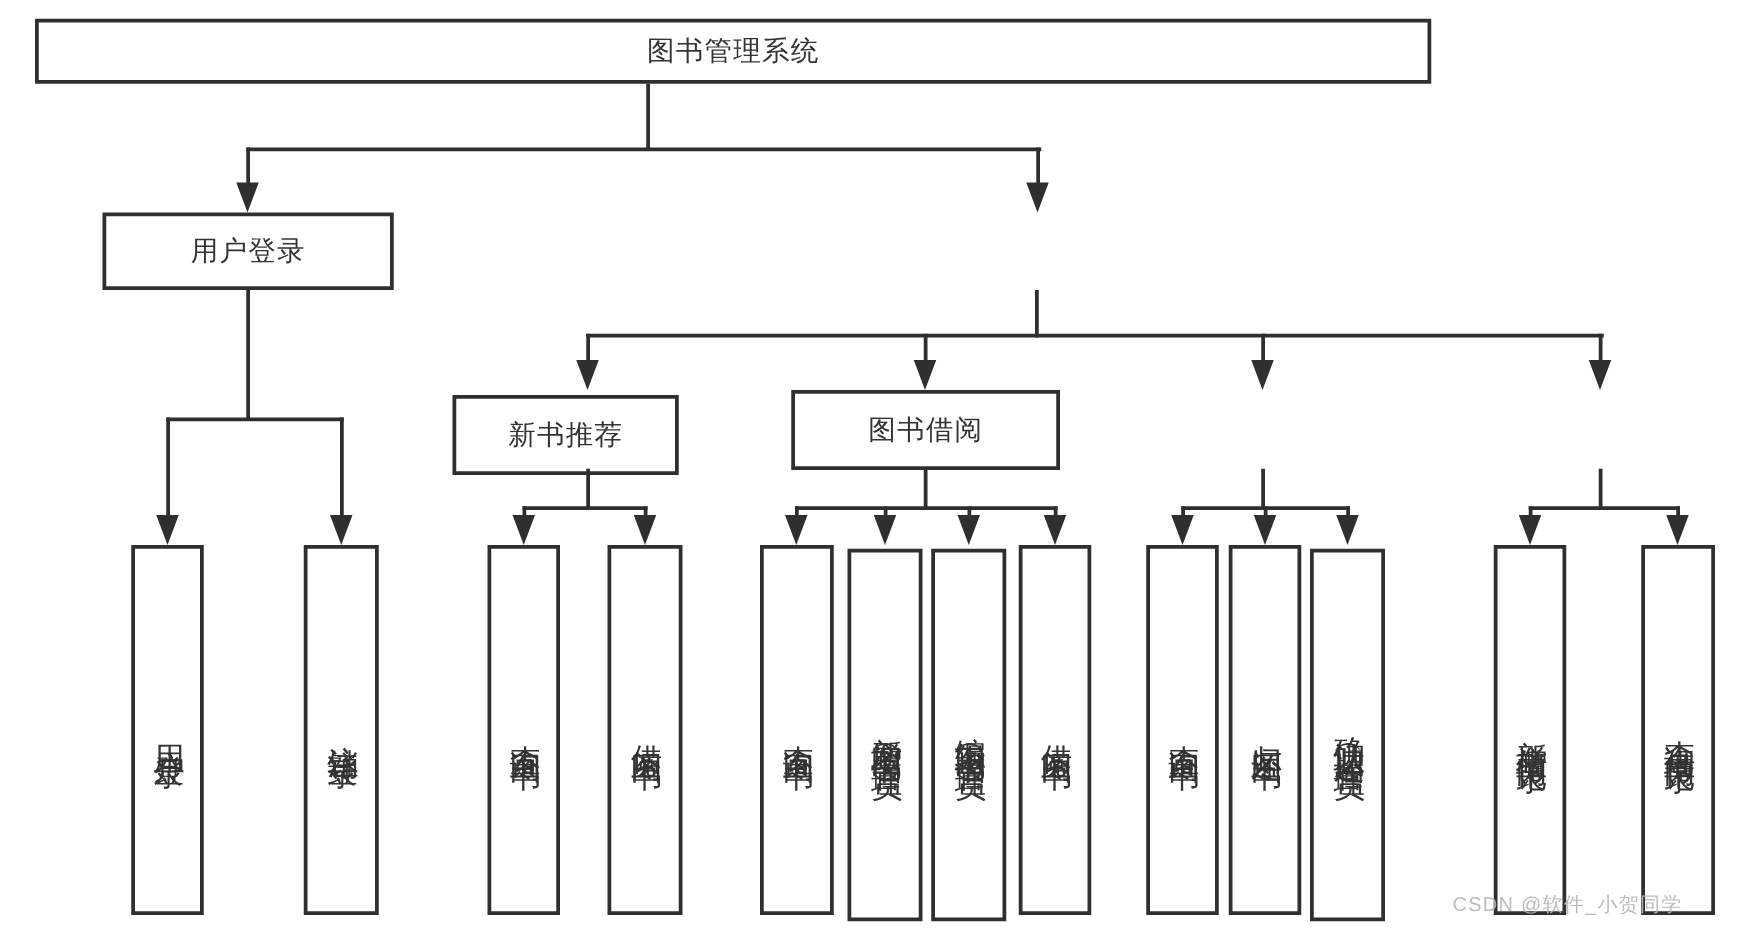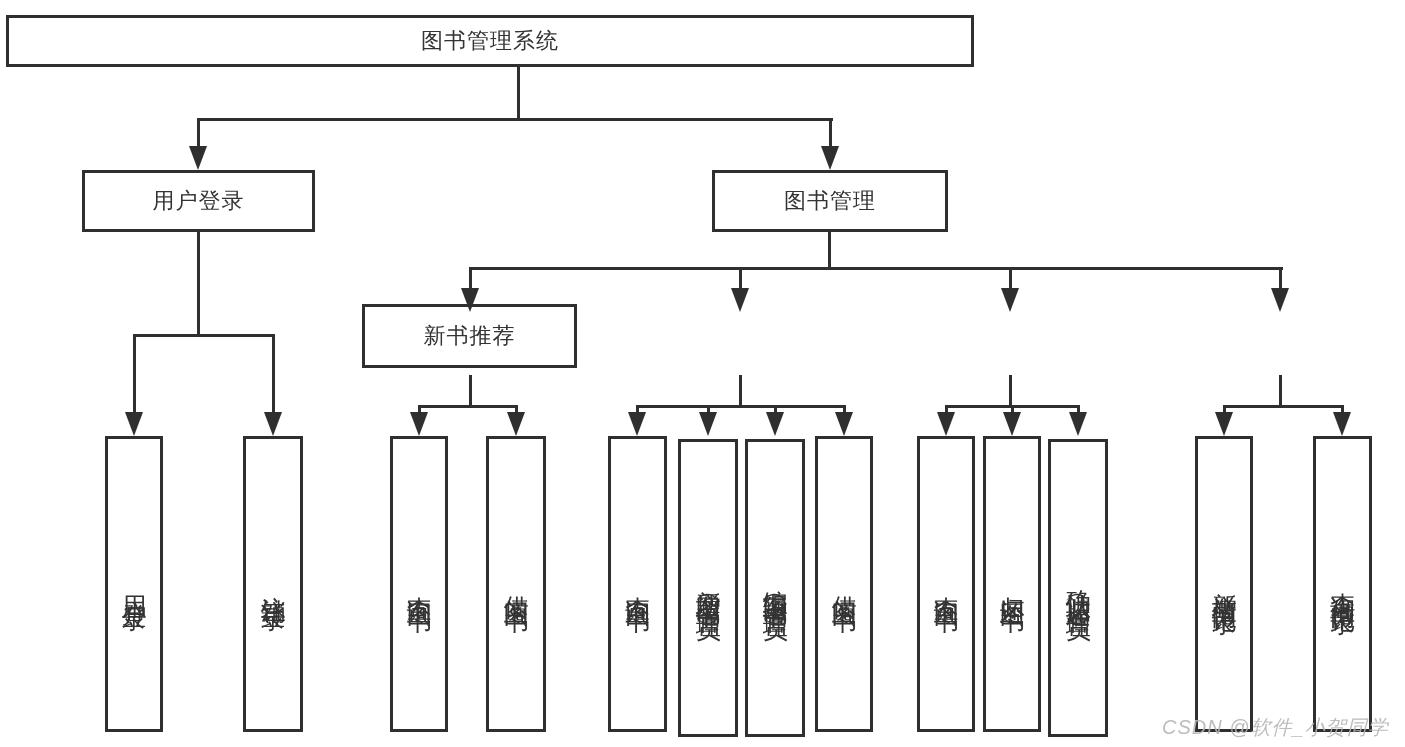--- a/index.html
+++ b/index.html
@@ -21,45 +21,45 @@
     writing-mode:vertical-rl; text-orientation:mixed;
     font-size:25px; letter-spacing:4px; line-height:1.1;
   }
   .vline, .hline { position:absolute; background:var(--line,#2f2f2f); }
   .ahead {
     position:absolute; width:0; height:0;
     border-left:9px solid transparent; border-right:9px solid transparent;
     border-top:24px solid var(--line,#2f2f2f);
   }
   .watermark {
-    position:absolute; font-size:20px; letter-spacing:1px;
-    color:var(--watermark,#b5b5b5); opacity:.9; white-space:nowrap; z-index:5;font-style:italic;
+    position:absolute; font-size:16px; letter-spacing:1px;
+    color:var(--watermark,#b5b5b5); opacity:.9; white-space:nowrap; z-index:5;
   }
 </style>
 </head>
 <body>
 
 <div class="canvas">
 
-  <div class="node h" style="left:6px;top:15px;width:968px;height:52px">
+  <div class="node h" style="left:28px;top:15px;width:1117px;height:52px">
     <span>图书管理系统</span>
   </div>
 
   <div class="node h" style="left:82px;top:170px;width:233px;height:62px">
     <span>用户登录</span>
   </div>
 
-  <div class="node h" style="left:712px;top:170px;width:236px;height:62px">
-    <span>图书管理</span>
-  </div>
 
-  <div class="node h" style="left:362px;top:304px;width:215px;height:64px">
+  <div class="node h" style="left:362px;top:316px;width:181px;height:64px">
     <span>新书推荐</span>
   </div>
 
+  <div class="node h" style="left:633px;top:312px;width:215px;height:64px">
+    <span>图书借阅</span>
+  </div>
 
 
 
   <div class="node v" style="left:105px;top:436px;width:58px;height:296px">
     <span class="vlabel">用户登录</span>
   </div>
   <div class="node v" style="left:243px;top:436px;width:60px;height:296px">
     <span class="vlabel">注销登录</span>
   </div>
 

